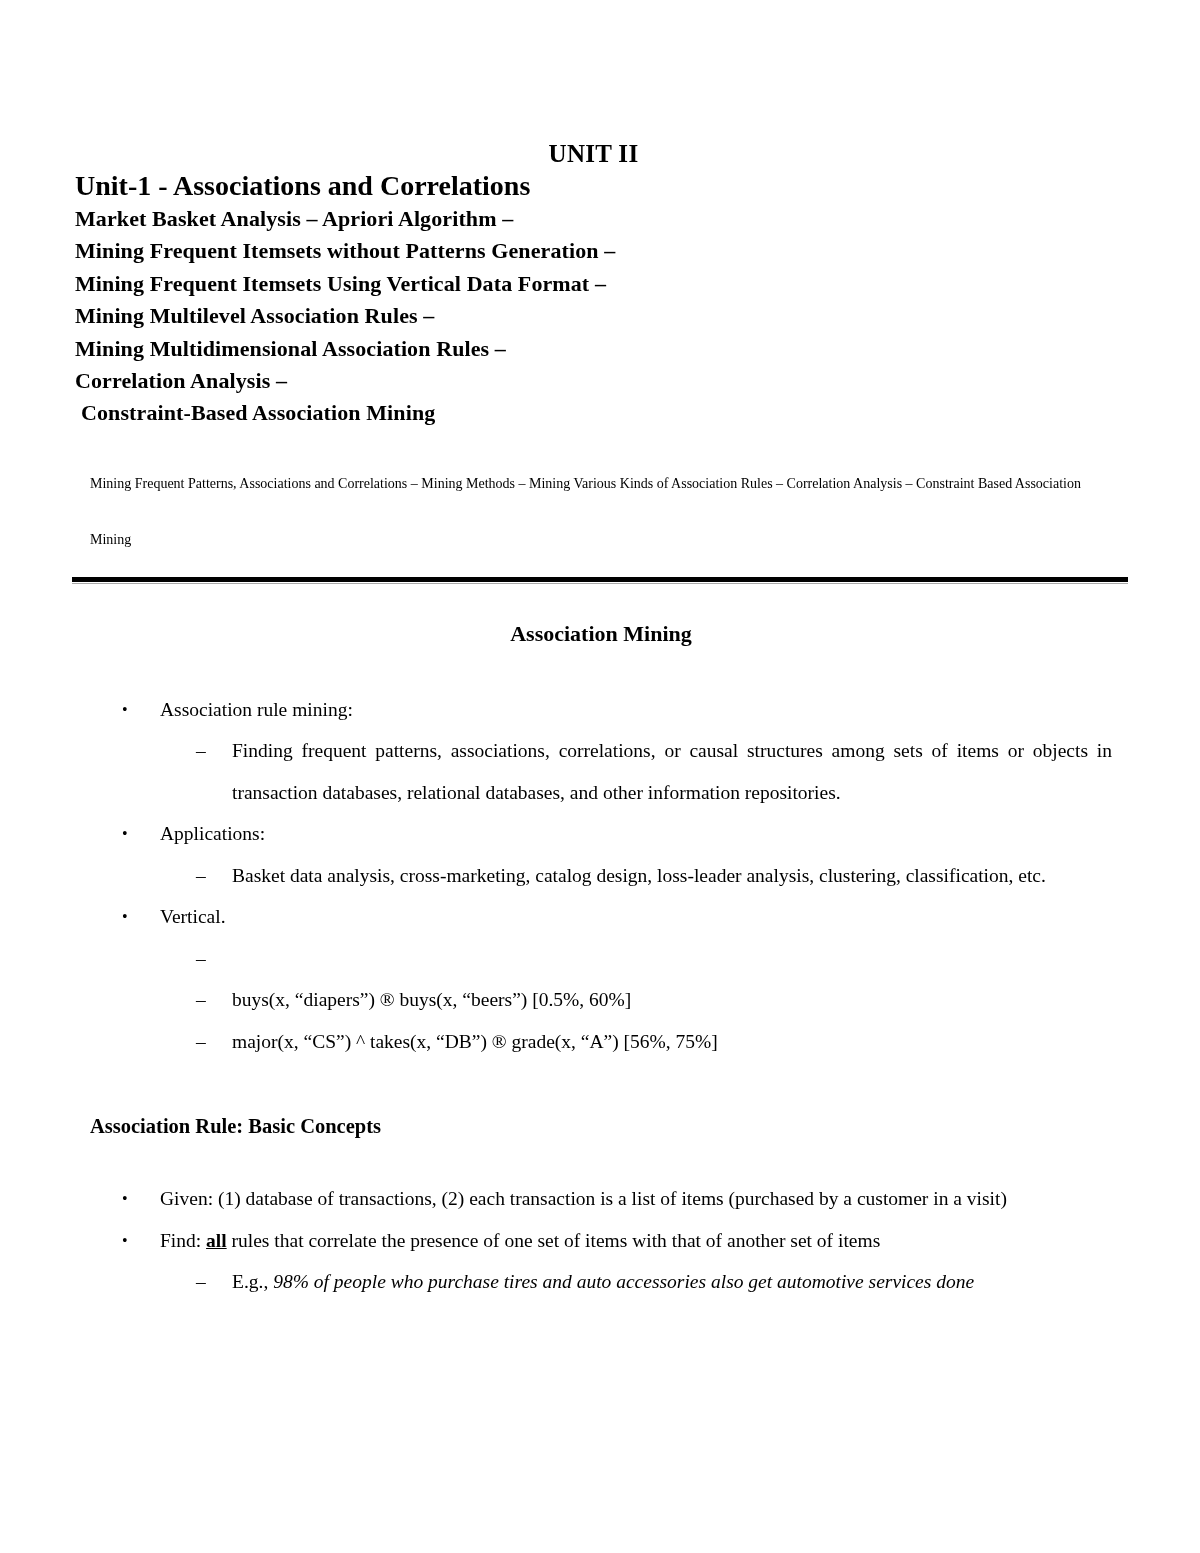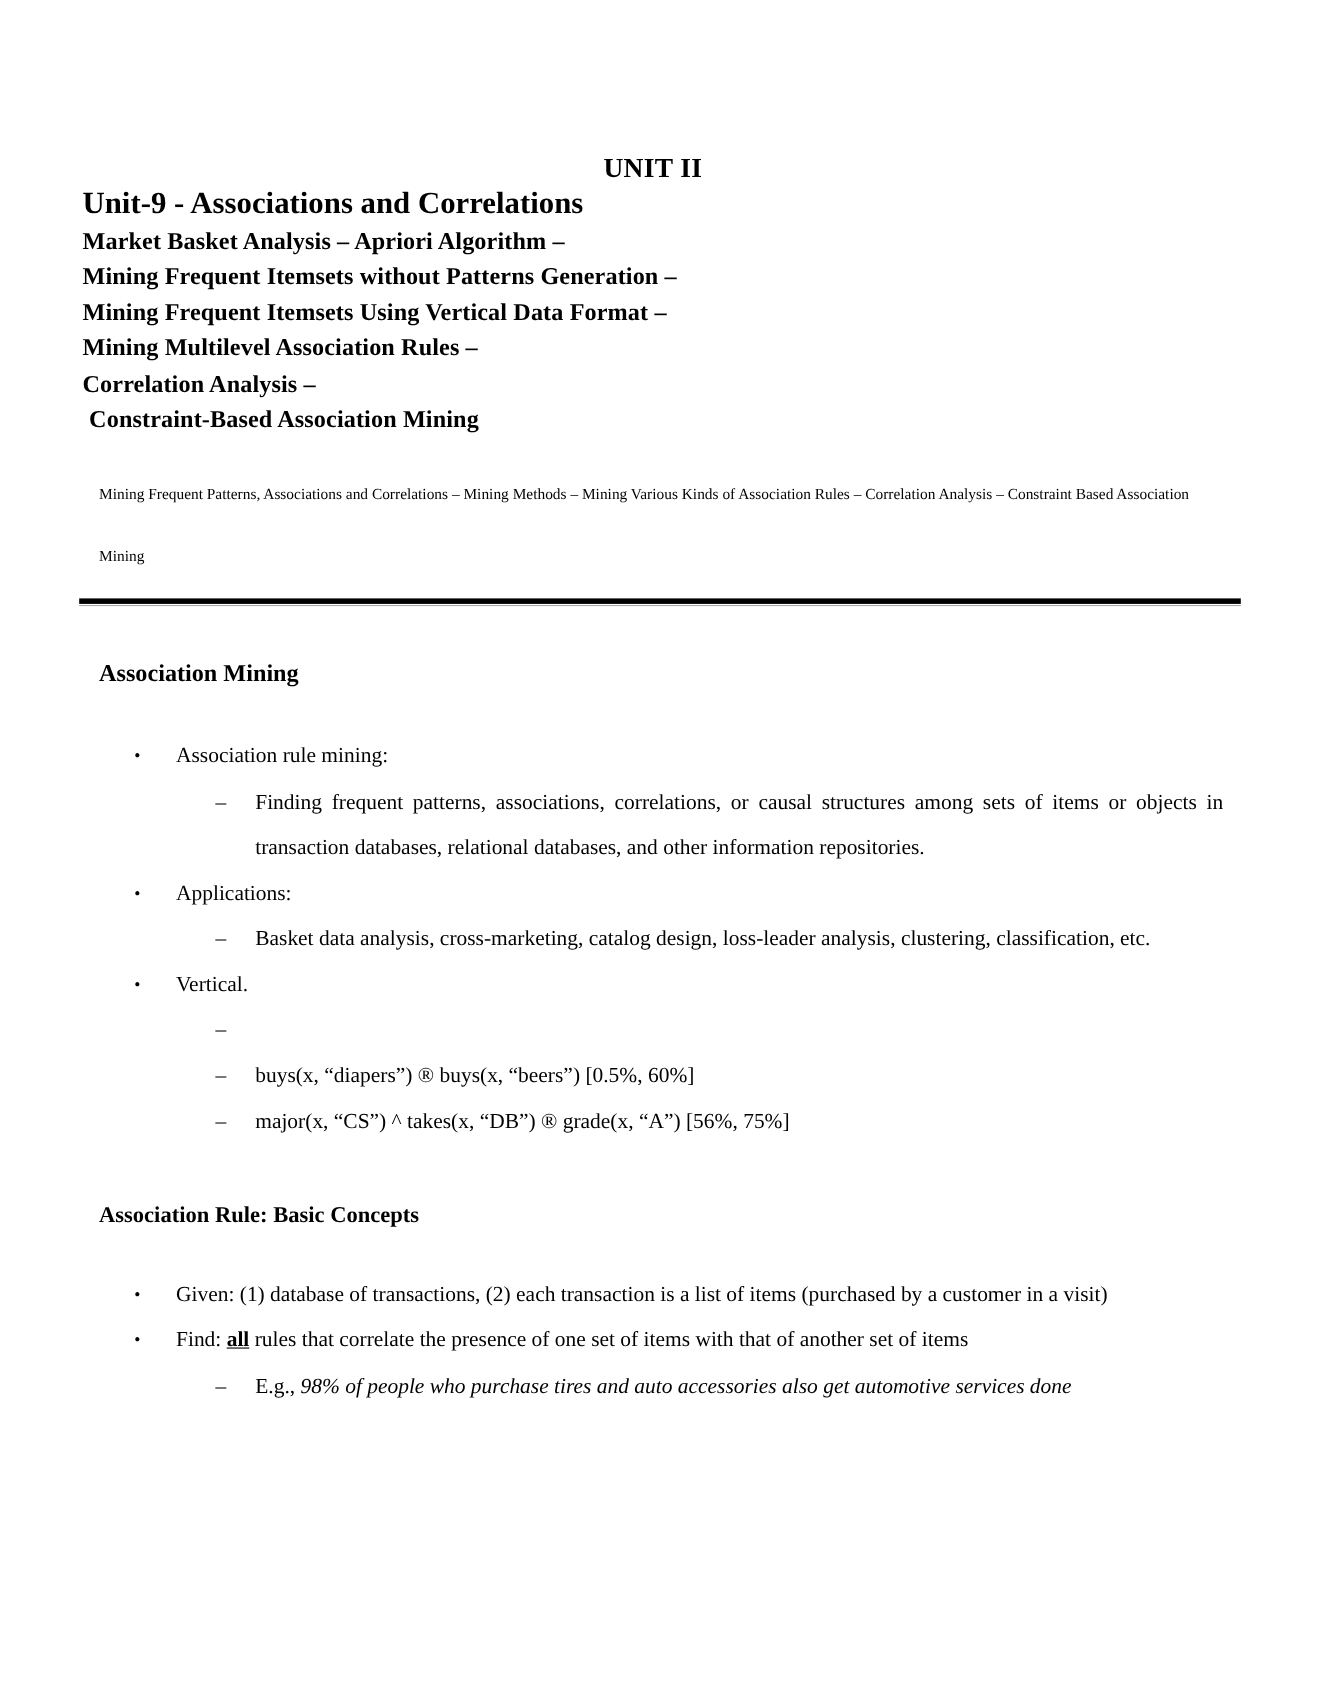--- a/index.html
+++ b/index.html
@@ -47,21 +47,21 @@
 
   .hr-wrap { margin-top: 9px; margin-left: -3px; width: 1056px; }
   .hr-thick { height: 5px; background: #000000; }
   .hr-thin  { height: 1px; background: #a9a9a9; margin-top: 1px; }
 
   
   .section-heading {
     font-weight: bold;
     margin-left: 15px;
   }
-  .section-heading.lvl-a { margin-top: 46px; font-size: 22px; line-height: 30px; }
+  .section-heading.lvl-a { margin-top: 35px; font-size: 22px; line-height: 30px; text-align: center; }
   .section-heading.lvl-b { margin-top: 50px; font-size: 20.5px; line-height: 28px; }
 
   .blist { list-style: none; }
   .blist.first  { margin-top: 40px; }
   .blist.second { margin-top: 38px; }
 
   .li {
     display: flex;
     font-size: 19.5px;
     line-height: 41.5px;
@@ -82,27 +82,28 @@
     text-decoration: underline;
   }
   .italic { font-style: italic; }
 </style>
 </head>
 <body>
 
 <div class="page">
 
   <div class="unit-label">UNIT II</div>
-  <h1 class="doc-title">Unit-9 - Associations and Correlations</h1>
+  <h1 class="doc-title">Unit-1 - Associations and Correlations</h1>
 
   <div>
     <div class="topic-line">Market Basket Analysis – Apriori Algorithm –</div>
     <div class="topic-line">Mining Frequent Itemsets without Patterns Generation –</div>
     <div class="topic-line">Mining Frequent Itemsets Using Vertical Data Format –</div>
     <div class="topic-line">Mining Multilevel Association Rules –</div>
+    <div class="topic-line">Mining Multidimensional Association Rules –</div>
     <div class="topic-line">Correlation Analysis –</div>
     <div class="topic-line indented">Constraint-Based Association Mining</div>
   </div>
 
   <p class="syllabus">Mining Frequent Patterns, Associations and Correlations – Mining Methods – Mining Various Kinds of Association Rules – Correlation Analysis – Constraint Based Association Mining</p>
 
   <div class="hr-wrap">
     <div class="hr-thick"></div>
     <div class="hr-thin"></div>
   </div>

